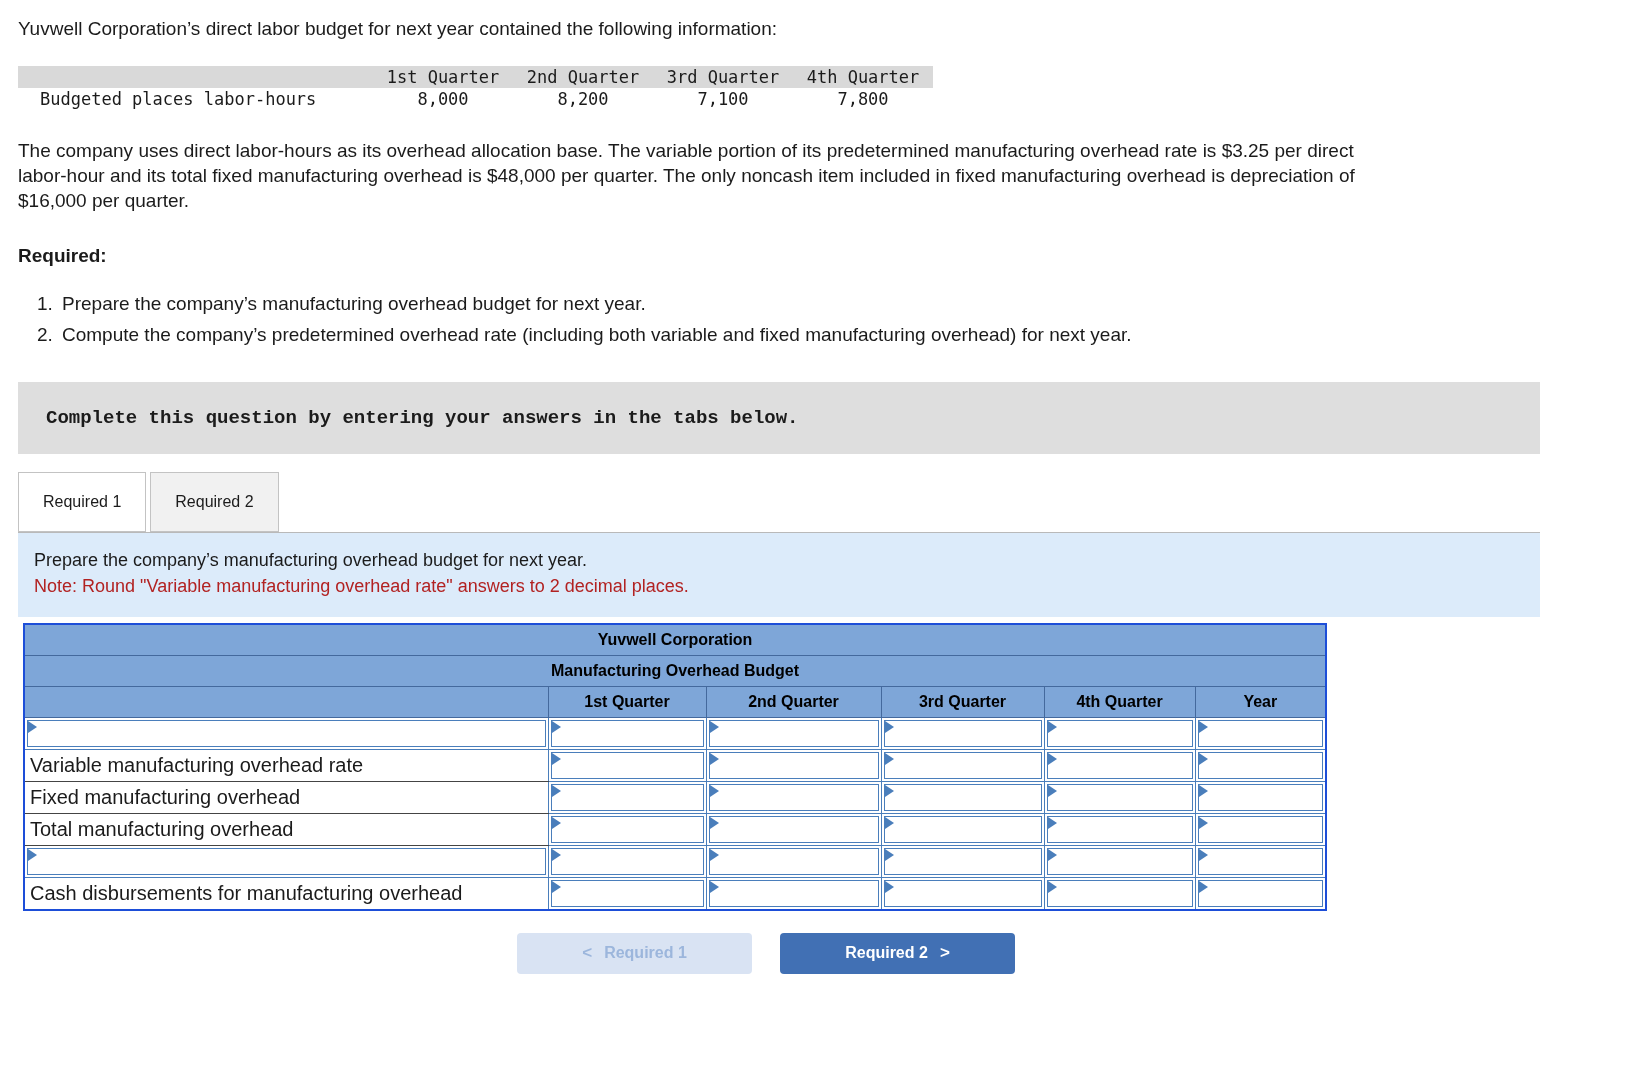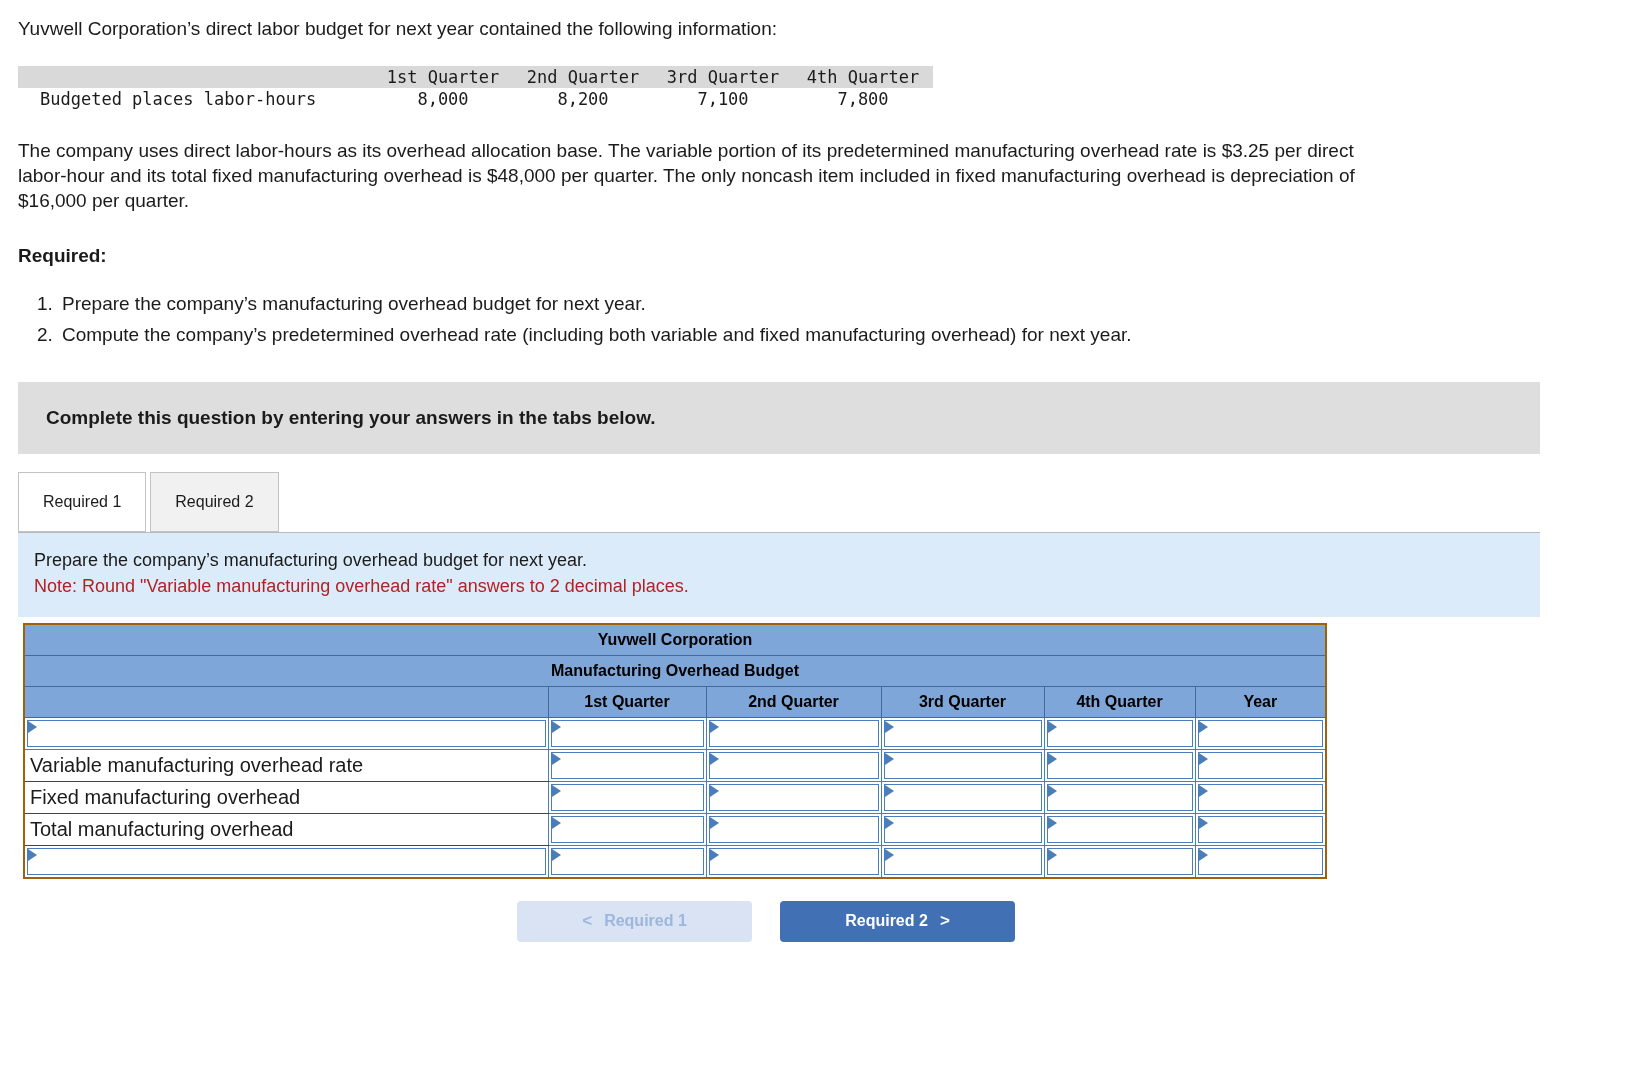--- a/index.html
+++ b/index.html
@@ -13,30 +13,30 @@
   .labor-table td { padding:1px 8px; white-space:nowrap; }
   .labor-table tr.hdr td { background:#d9d9d9; text-align:center; }
   .labor-table td.lbl { text-align:left; padding-left:22px; width:355px; }
   .labor-table td.val { text-align:center; width:140px; }
 
   .description { font-size:19px; line-height:25px; max-width:1352px; margin-top:28px; }
   .required-heading { font-size:19px; font-weight:bold; margin-top:32px; }
   ol.requirements { margin:26px 0 0; padding-left:40px; font-size:19px; }
   ol.requirements li { margin-bottom:9px; padding-left:4px; }
 
-  .banner { width:1522px; background:#dedede; margin-top:36px; padding:25px 28px; font-size:19px; font-weight:bold; }
+  .banner { width:1522px; background:#dedede; margin-top:36px; padding:25px 28px; font-size:19px; font-weight:bold;font-family:Liberation Mono, monospace; }
 
   .tabs { display:flex; gap:4px; margin-top:18px; }
   .tab { border:1px solid #c3c3c3; height:60px; padding:0 24px; display:flex; align-items:center; font-size:16px; cursor:pointer; background:#f1f1f1; }
   .tab.active { background:#ffffff; }
 
   .prompt-panel { width:1522px; background:#dcebfa; border-top:1px solid #b9b9b9; padding:17px 16px 20px; font-size:18px; }
   .prompt-panel .note { color:#b22222; margin-top:5px; }
 
-  table.budget { border-collapse:collapse; table-layout:fixed; width:1302px; margin:6px 0 0 5px; border:2px solid #a16207; }
+  table.budget { border-collapse:collapse; table-layout:fixed; width:1302px; margin:6px 0 0 5px; border:2px solid #1d4ed8; }
   .budget .head { background:#7ea6d8; border:1px solid #44699d; text-align:center; font-weight:bold; font-size:16px; padding:6px 4px; color:#000; }
   .budget .label-cell { border:1px solid #444444; border-right-color:#4a7ebb; font-size:20px; padding:3px 5px; height:32px; background:#ffffff; overflow:hidden; white-space:nowrap; }
   .budget .input-cell { position:relative; border:1px solid #4a7ebb; box-shadow: inset 0 0 0 2px #ffffff, inset 0 0 0 3px #4a7ebb; height:32px; background:#ffffff; }
   .marker { position:absolute; left:3px; top:3px; width:0; height:0;
             border-top:6px solid transparent; border-bottom:6px solid transparent; border-left:9px solid #4a7ebb; }
   .cell-input { position:absolute; left:14px; top:4px; right:5px; bottom:4px; width:calc(100% - 19px);
                 border:none; outline:none; background:transparent; font-family:inherit; font-size:15px; }
 
   .footer-nav { display:flex; margin-top:22px; margin-left:5px; width:1302px; }
   .nav-btn { width:235px; height:41px; border:none; border-radius:4px; font-size:16px; font-weight:bold;
@@ -239,20 +239,43 @@
         <td class="input-cell">
             <span class="marker"></span>
             <input class="cell-input" style="">
           </td>
         <td class="input-cell">
             <span class="marker"></span>
             <input class="cell-input" style="">
           </td>
       </tr>
 
+      <tr>
+        <td class="label-cell">Cash disbursements for manufacturing overhead</td>
+        <td class="input-cell">
+            <span class="marker"></span>
+            <input class="cell-input" style="">
+          </td>
+        <td class="input-cell">
+            <span class="marker"></span>
+            <input class="cell-input" style="">
+          </td>
+        <td class="input-cell">
+            <span class="marker"></span>
+            <input class="cell-input" style="">
+          </td>
+        <td class="input-cell">
+            <span class="marker"></span>
+            <input class="cell-input" style="">
+          </td>
+        <td class="input-cell">
+            <span class="marker"></span>
+            <input class="cell-input" style="">
+          </td>
+      </tr>
 
     </tbody>
   </table>
 
   <div class="footer-nav">
     <button class="nav-btn btn-prev">
       <span class="chevron">&lt;</span>
       <span>Required 1</span>
     </button>
     <button class="nav-btn btn-next">

